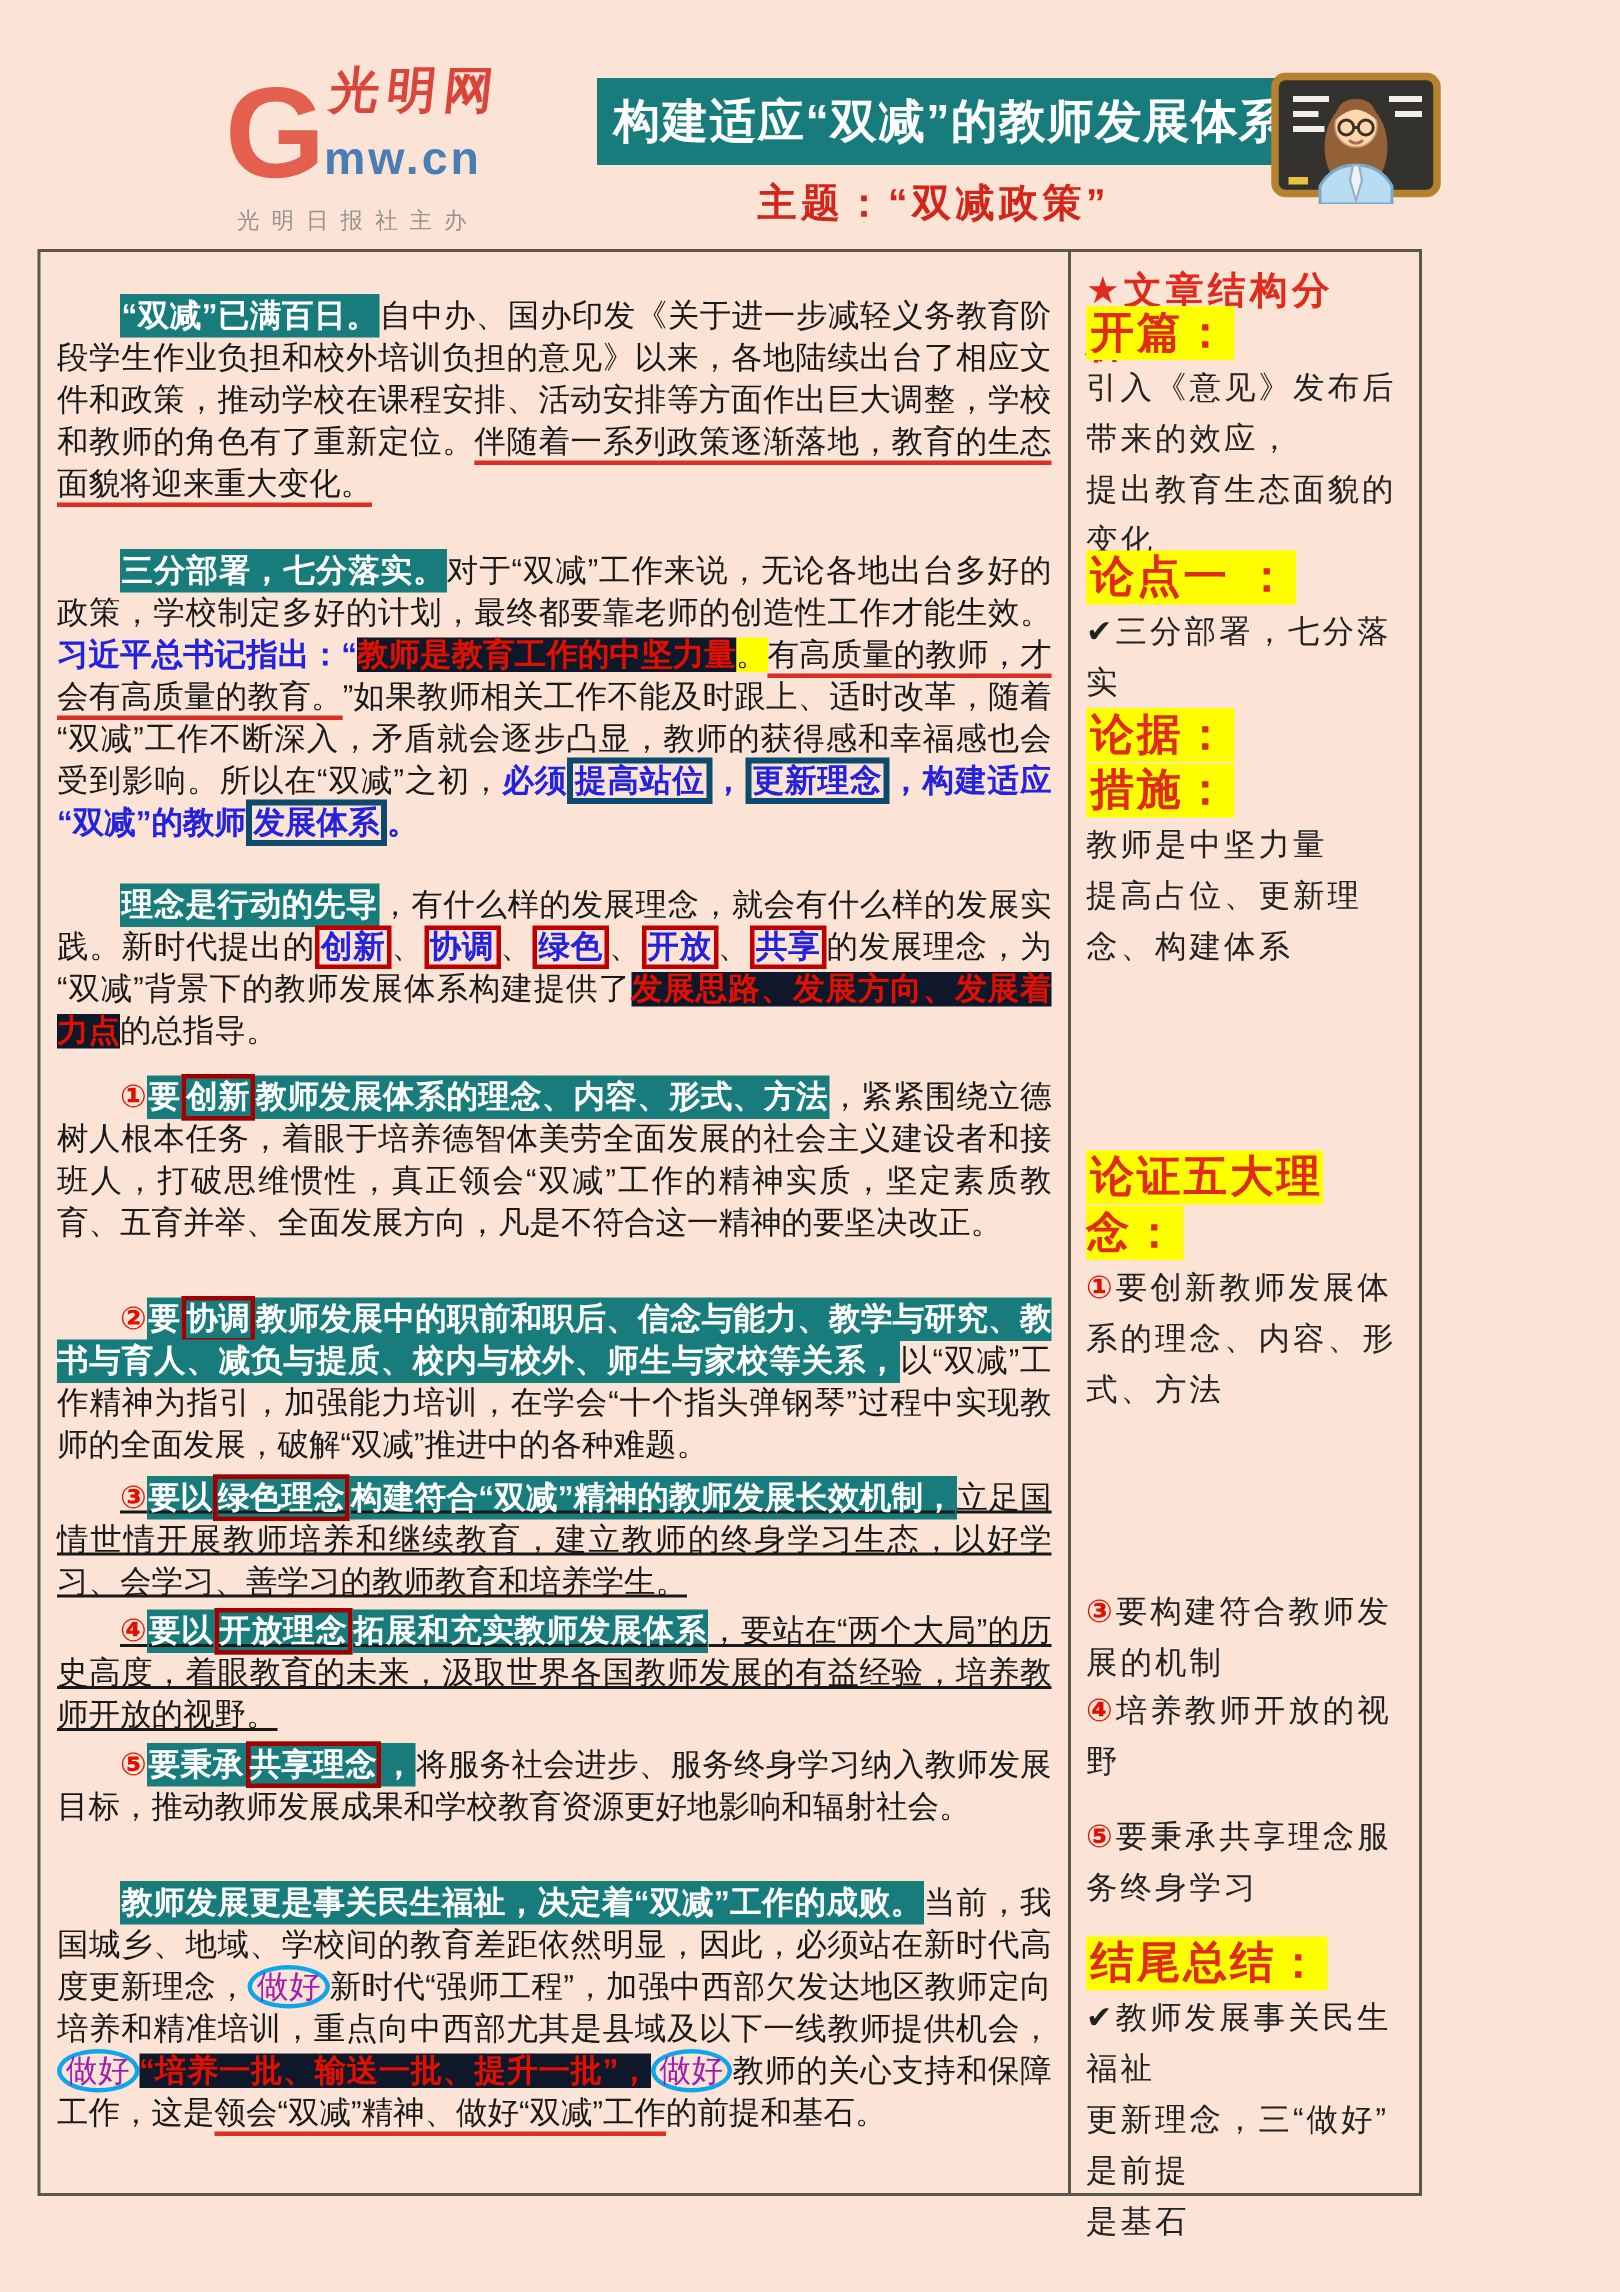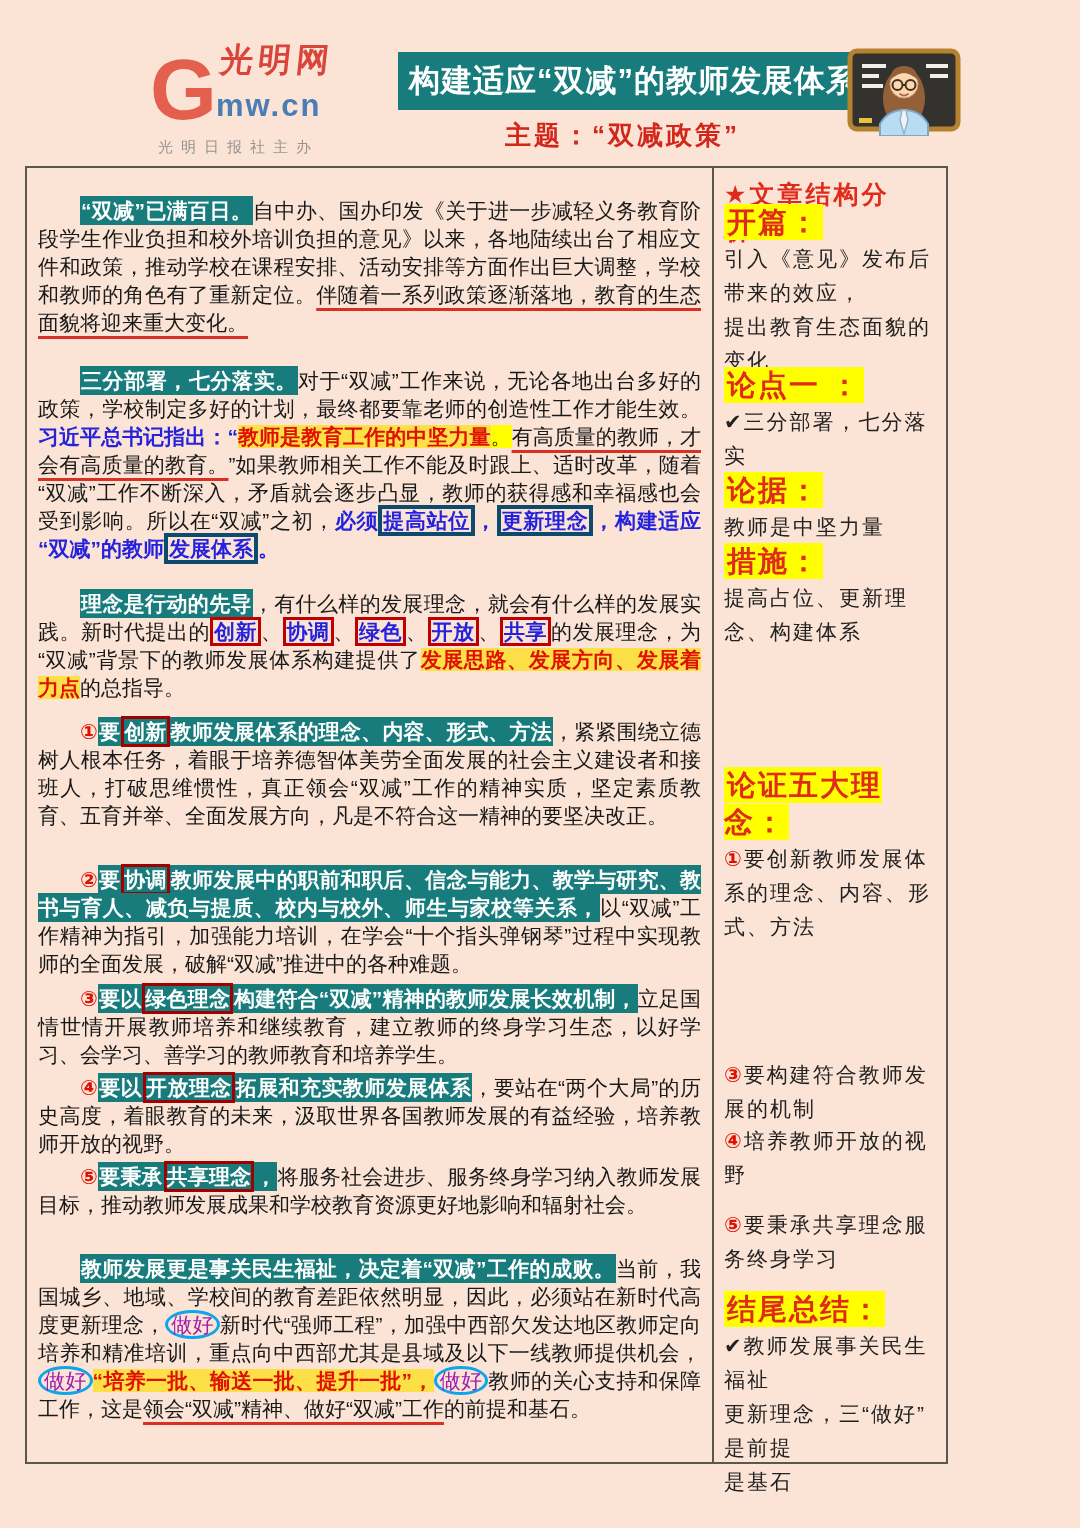--- a/index.html
+++ b/index.html
@@ -19,37 +19,37 @@
   .teacher{position:absolute;left:846px;top:48px;}
 
   
   .doc{position:absolute;left:25px;top:166px;width:923px;height:1298px;
        border:2px solid #5a584e;display:flex;box-sizing:border-box;}
   .article{width:687px;border-right:2px solid #5a584e;box-sizing:border-box;
            padding:29px 11px 0 11px;font-size:21px;line-height:28px;color:#191919;}
   .para{margin:0 0 30px 0;text-indent:2em;text-align:justify;}
   .para.m27{margin-bottom:27px;} .para.m33{margin-bottom:16px;}
   .para.m36{margin-bottom:36px;} .para.m7{margin-bottom:7px;}
-  .para.m5{margin-bottom:5px;}  .para.m0{margin-bottom:0;}
+  .para.m5{margin-bottom:5px;text-decoration:underline;}  .para.m0{margin-bottom:0;}
 
   .analysis{position:relative;flex:1;font-size:21px;}
   .an-block{position:absolute;left:10px;right:6px;}
   .an-line{line-height:34px;letter-spacing:2px;color:#222;}
   .an-line.mt{margin-top:26px;}
   .b0{top:9px;} .b1{top:37px;} .b2{top:200px;} .b3{top:446px;} .b4{top:600px;}
   .b5{top:890px;} .b6{top:956px;} .b7{top:1040px;} .b8{top:1124px;}
 
   
   .seg-teal{background:#187c7c;color:#fff;font-weight:bold;padding:3px 1px;}
   .seg-plain{}
   .seg-redline{text-decoration:underline;text-decoration-color:#d93025;
                text-decoration-thickness:3px;text-underline-offset:6px;}
   .seg-blue{color:#2522dd;font-weight:bold;}
   .seg-bluebox{color:#2522dd;font-weight:bold;border:4px solid #0c4a6e;padding:0 1px;}
-  .seg-yellowred{background:#fde047;color:#e01000;font-weight:bold;}
+  .seg-yellowred{background:#0f172a;color:#e01000;font-weight:bold;}
   .seg-yellowplain{background:#ffff00;}
   .seg-redboxblue{color:#2522dd;font-weight:bold;border:3px solid #c00000;padding:0 1px;}
   .seg-rednum{color:#e01000;font-weight:bold;}
   .seg-tealredbox{background:#187c7c;color:#fff;font-weight:bold;border:3px solid #a00000;padding:1px 0;}
   .seg-blueellipse{color:#a21caf;font-weight:normal;border:3px solid #0ea5e9;border-radius:50%;padding:0 3px;}
   .seg-hl{background:#ffff00;color:#e02a1a;font-weight:bold;font-size:29px;padding:2px 3px;}
   .seg-hand{color:#222;}
   .seg-handred{color:#e02a1a;font-size:25px;font-weight:bold;letter-spacing:3px;}
 </style>
 </head>
@@ -111,22 +111,22 @@
       <div class="an-block b1">
         <div class="an-line"><span class="seg-hl">开篇：</span></div>
         <div class="an-line"><span class="seg-hand">引入《意见》发布后带来的效应，</span></div>
         <div class="an-line"><span class="seg-hand">提出教育生态面貌的变化</span></div>
       </div>
 
       <div class="an-block b2">
         <div class="an-line"><span class="seg-hl">论点一 ：</span></div>
         <div class="an-line"><span class="seg-hand">✔三分部署，七分落实</span></div>
         <div class="an-line"><span class="seg-hl">论据：</span></div>
+        <div class="an-line"><span class="seg-hl">措施：</span></div>
         <div class="an-line"><span class="seg-hand">教师是中坚力量</span></div>
-        <div class="an-line"><span class="seg-hl">措施：</span></div>
         <div class="an-line"><span class="seg-hand">提高占位、更新理念、构建体系</span></div>
       </div>
 
 
       <div class="an-block b4">
         <div class="an-line"><span class="seg-hl">论证五大理念：</span></div>
         <div class="an-line"><span class="seg-rednum">①</span><span class="seg-hand">要创新教师发展体系的理念、内容、形式、方法</span></div>
       </div>
 
       <div class="an-block b5">

